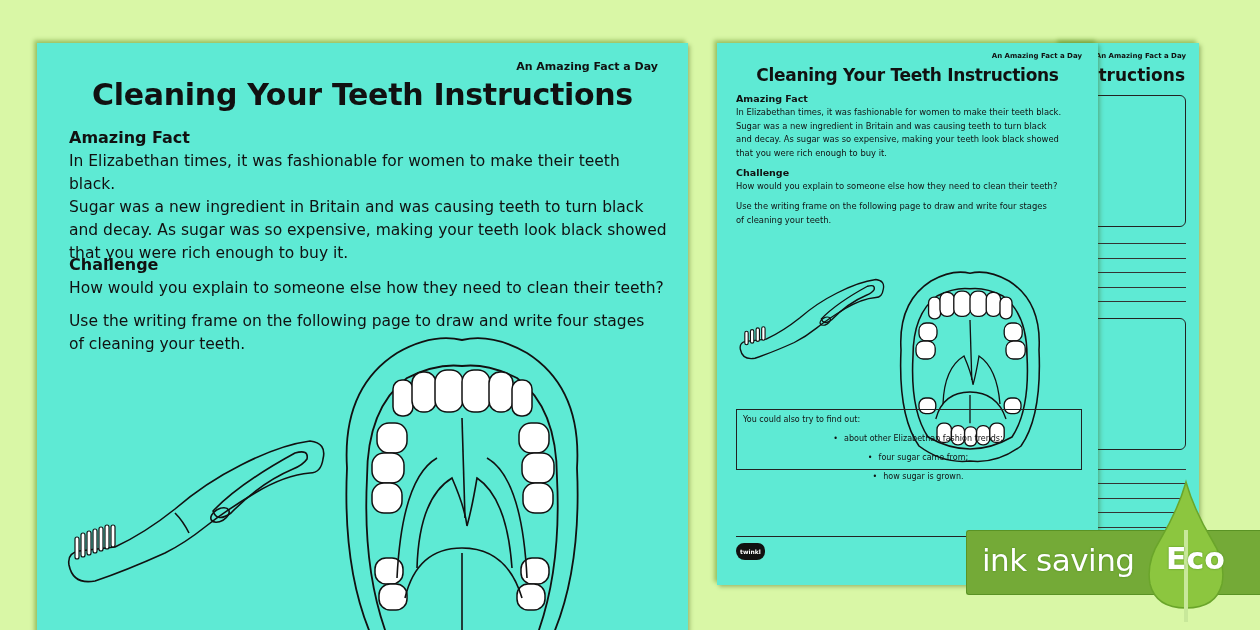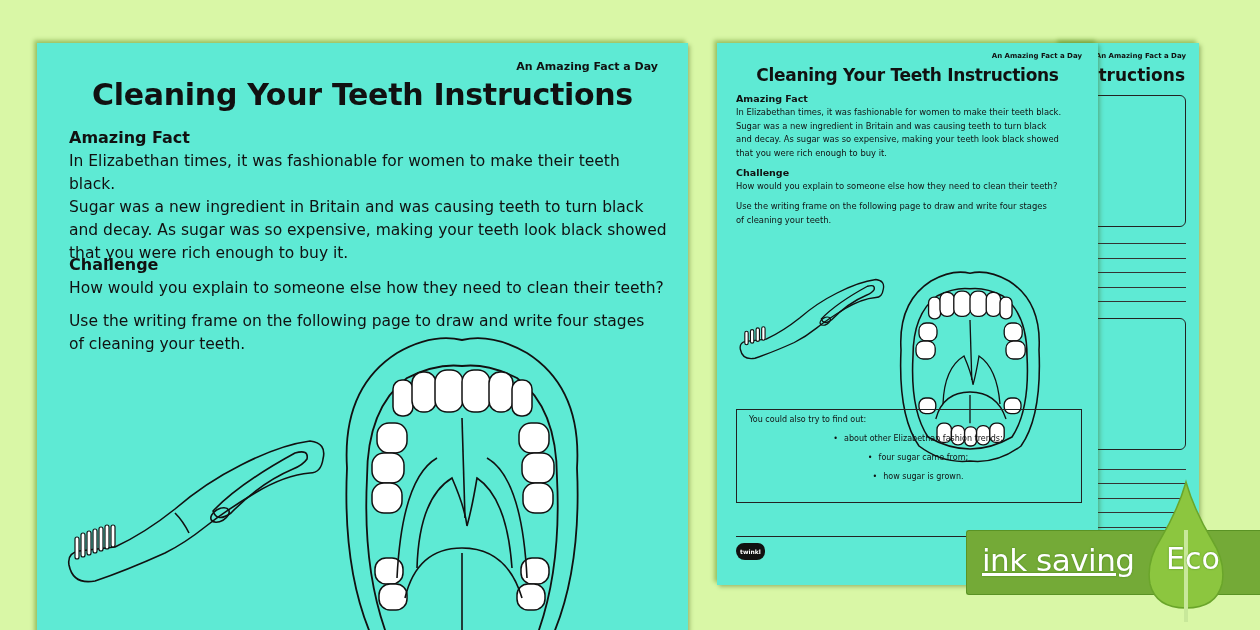--- a/index.html
+++ b/index.html
@@ -14,39 +14,39 @@
   #big .title { position: absolute; left: 0; width: 651px; top: 34px; text-align: center; font-size: 30px; font-weight: bold; letter-spacing: -0.3px; }
   #big .h { position: absolute; left: 32px; font-size: 16px; font-weight: bold; }
   #big .p { position: absolute; left: 32px; width: 600px; font-size: 15.5px; line-height: 23px; }
 
   
   #small { left: 717px; top: 43px; width: 381px; height: 542px; z-index: 3; }
   #small .tag { position: absolute; right: 16px; top: 9px; font-size: 7px; font-weight: bold; }
   #small .title { position: absolute; left: 0; width: 381px; top: 22px; text-align: center; font-size: 17px; font-weight: bold; letter-spacing: -0.3px; }
   #small .h { position: absolute; left: 19px; font-size: 9.5px; font-weight: bold; }
   #small .p { position: absolute; left: 19px; width: 355px; font-size: 8.4px; line-height: 13.7px; }
-  #small .findbox { position: absolute; left: 19px; top: 366px; width: 346px; height: 94px; border: 1.3px solid #222; font-size: 8px; line-height: 19px; padding: 0 12px; }
+  #small .findbox { position: absolute; left: 19px; top: 366px; width: 346px; height: 61px; border: 1.3px solid #222; font-size: 8px; line-height: 19px; padding: 0 6px; }
   #small .findbox ul { list-style: none; padding-left: 18px; text-align: center; }
   #small .findbox li::before { content: "•"; margin-right: 6px; }
   #small .footer-line { position: absolute; left: 19px; top: 493px; width: 258px; border-top: 1.3px solid #222; }
   #small .logo { position: absolute; left: 19px; top: 500px; width: 29px; height: 17px; background: #111; border-radius: 9px 8px 9px 10px; color: #fff; font-size: 6px; font-weight: bold; text-align: center; line-height: 17px; }
 
   
   #back { left: 1060px; top: 43px; width: 139px; height: 542px; z-index: 2; }
   #back .tag { position: absolute; right: 13px; top: 9px; font-size: 7px; font-weight: bold; white-space: nowrap; }
   #back .title { position: absolute; right: 14px; top: 22px; font-size: 17px; font-weight: bold; white-space: nowrap; }
   #back .frame { position: absolute; left: 0; width: 126px; border: 1.3px solid #222; border-radius: 6px; }
   #back .line { position: absolute; left: 0; width: 126px; border-top: 1.2px solid #333; }
 
   
   #eco { position: absolute; left: 966px; top: 530px; width: 294px; height: 65px; z-index: 5; }
   #eco .bar { position: absolute; left: 0; top: 0; width: 294px; height: 65px; background: #74aa37; border: 1.5px solid #5a9324; border-right: none; border-radius: 3px 0 0 3px; }
-  #eco .label { position: absolute; left: 16px; top: 12px; font-size: 31px; color: #fff; font-family: "DejaVu Sans", sans-serif; letter-spacing: -0.5px; text-shadow: 0 0 2px #4b8a1c; text-decoration: underline; }
+  #eco .label { position: absolute; left: 16px; top: 12px; font-size: 31px; color: #fff; font-family: "DejaVu Sans", sans-serif; letter-spacing: -0.5px; text-shadow: 0 0 2px #4b8a1c; }
   #eco .drop { position: absolute; left: 180px; top: -50px; width: 80px; height: 146px; }
-  #eco .drop-text { position: absolute; left: 200px; top: 11px; font-size: 30px; font-weight: normal; color: #fff; text-shadow: 0 0 2px #4b8a1c; }
+  #eco .drop-text { position: absolute; left: 200px; top: 11px; font-size: 30px; font-weight: bold; color: #fff; text-shadow: 0 0 2px #4b8a1c; }
 
   svg { position: absolute; overflow: visible; }
 </style>
 </head>
 <body>
 
 <div class="page" id="big">
   <div class="tag">An Amazing Fact a Day</div>
   <div class="title">Cleaning Your Teeth Instructions</div>
 

